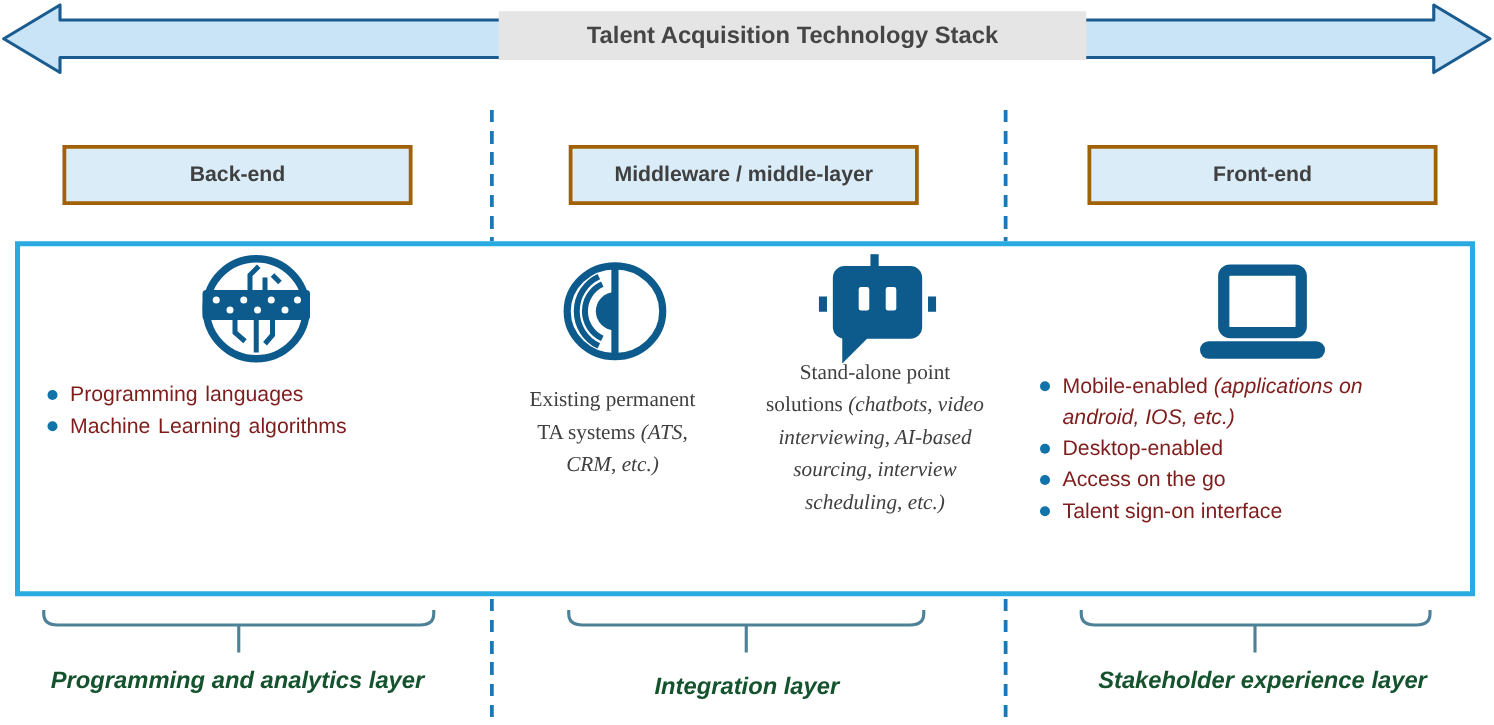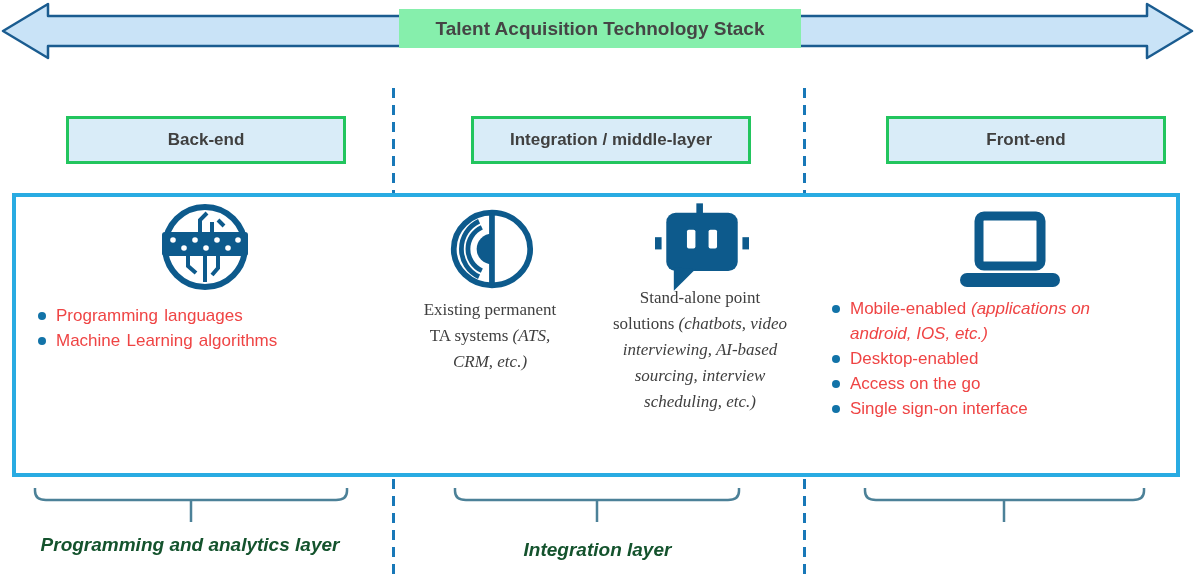--- a/index.html
+++ b/index.html
@@ -3,61 +3,61 @@
 <meta charset="utf-8">
 <style>
   html,body{margin:0;padding:0;}
   .canvas{
     position:relative; width:1195px; height:580px; background:#ffffff;
     font-family:"Liberation Sans","DejaVu Sans",sans-serif; overflow:hidden;
   }
   
   .top-arrow{position:absolute; left:0; top:2px; width:1195px; height:58px;}
   .title-box{
-    position:absolute; left:399px; top:9px; width:402px; height:39px;
-    background:#86efac; display:flex; align-items:center; justify-content:center;
+    position:absolute; left:399px; top:9px; width:470px; height:39px;
+    background:#e5e5e5; display:flex; align-items:center; justify-content:center;
     font-size:19px; font-weight:bold; color:#454545; white-space:nowrap;
   }
   
   .dashed-line{
     position:absolute; top:88px; width:3px; height:492px;
     background:repeating-linear-gradient(to bottom,#1878B8 0 10px,transparent 10px 17px);
   }
   .dash-1{left:392px;} .dash-2{left:803px;}
   
   .col-header{
     position:absolute; top:116px; width:280px; height:48px; box-sizing:border-box;
-    background:#D9ECF8; border:3px solid #22c55e;
+    background:#D9ECF8; border:3px solid #a16207;
     display:flex; align-items:center; justify-content:center;
-    font-size:17px; font-weight:bold; color:#404040; white-space:nowrap;margin-left:16px;
+    font-size:17px; font-weight:bold; color:#404040; white-space:nowrap;
   }
   .ch-1{left:50px;} .ch-2{left:455px;} .ch-3{left:870px;}
   
   .main-box{
     position:absolute; left:12px; top:193px; width:1168px; height:284px;
     box-sizing:border-box; border:4px solid #29ABE2; background:#ffffff;
   }
   .icon-wrap{position:absolute;}
   .ic-circuit{left:160px; top:202px; width:90px; height:90px;}
   .ic-middleware{left:448px; top:204px; width:86px; height:90px;}
   .ic-chatbot{left:655px; top:202px; width:94px; height:92px;}
   .ic-laptop{left:960px; top:211px; width:100px; height:78px;}
   
-  .bullets{position:absolute; color:#ef4444; font-size:17px; line-height:25px;}
+  .bullets{position:absolute; color:#7f1d1d; font-size:17px; line-height:25px;}
   .bl-1{left:38px; top:303px; width:300px; word-spacing:1.5px;}
   .bl-3{left:832px; top:296px; width:315px;}
   .bullet-row{display:flex;}
   .dot{flex:0 0 8px; width:8px; height:8px; border-radius:50%; background:#1273A8; margin:9px 10px 0 0;}
   .btext{flex:1;}
   .it{font-style:italic;}
   
   .center-text{
     position:absolute; color:#3F3F3F; font-size:17px; line-height:26px; text-align:center;font-family:Liberation Serif, serif;
   }
-  .ct-1{left:415px; top:297px; width:150px;}
+  .ct-1{left:415px; top:307px; width:150px;}
   .ct-2{left:610px; top:285px; width:180px;}
   
   .brace{position:absolute; top:486px; height:40px;}
   .br-1{left:32px; width:318px;}
   .br-2{left:452px; width:290px;}
   .br-3{left:862px; width:285px;}
   .layer-label{
     position:absolute; font-size:19px; font-weight:bold; font-style:italic;
     color:#14532d; text-align:center; white-space:nowrap;
   }
@@ -77,21 +77,21 @@
     <span>Talent Acquisition Technology Stack</span>
   </div>
 
   <div class="dashed-line dash-1"></div>
   <div class="dashed-line dash-2"></div>
 
   <div class="col-header ch-1">
     <span>Back-end</span>
   </div>
   <div class="col-header ch-2">
-    <span>Integration / middle-layer</span>
+    <span>Middleware / middle-layer</span>
   </div>
   <div class="col-header ch-3">
     <span>Front-end</span>
   </div>
 
   <div class="main-box"></div>
 
   <span class="icon-wrap ic-circuit">
     <svg width="90" height="90" viewBox="0 0 90 90">
       <circle cx="45" cy="45" r="40" fill="none" stroke="#0D5A8C" stroke-width="6"></circle>
@@ -164,30 +164,31 @@
     <div class="bullet-row">
       <span class="dot"></span>
       <span class="btext"><span>Desktop-enabled</span></span>
     </div>
     <div class="bullet-row">
       <span class="dot"></span>
       <span class="btext"><span>Access on the go</span></span>
     </div>
     <div class="bullet-row">
       <span class="dot"></span>
-      <span class="btext"><span>Single sign-on interface</span></span>
+      <span class="btext"><span>Talent sign-on interface</span></span>
     </div>
   </div>
 
   <svg class="brace br-1" viewBox="0 0 318 40">
     <path d="M3,2 L3,5 Q3,14 14,14 L304,14 Q315,14 315,5 L315,2 M159,14 L159,36" fill="none" stroke="#4C8198" stroke-width="2.5"></path>
   </svg>
   <svg class="brace br-2" viewBox="0 0 290 40">
     <path d="M3,2 L3,5 Q3,14 14,14 L276,14 Q287,14 287,5 L287,2 M145,14 L145,36" fill="none" stroke="#4C8198" stroke-width="2.5"></path>
   </svg>
   <svg class="brace br-3" viewBox="0 0 285 40">
     <path d="M3,2 L3,5 Q3,14 14,14 L271,14 Q282,14 282,5 L282,2 M142,14 L142,36" fill="none" stroke="#4C8198" stroke-width="2.5"></path>
   </svg>
 
   <div class="layer-label ll-1">Programming and analytics layer</div>
   <div class="layer-label ll-2">Integration layer</div>
+  <div class="layer-label ll-3">Stakeholder experience layer</div>
 
 </div>
 
 </body></html>

